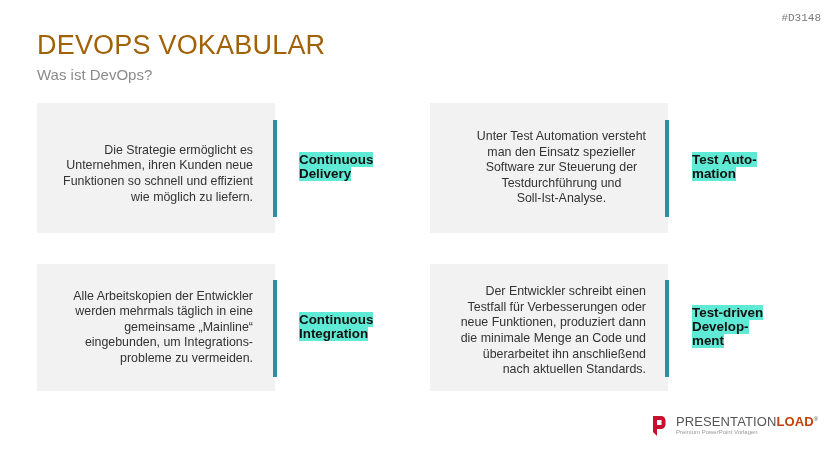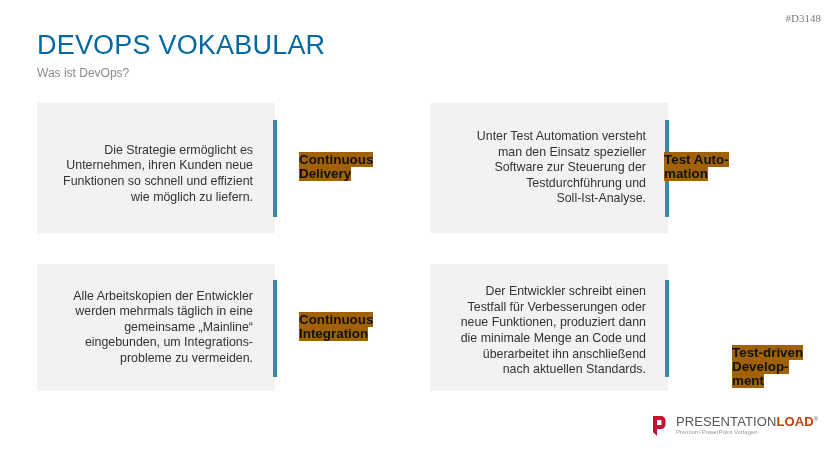--- a/index.html
+++ b/index.html
@@ -1,25 +1,25 @@
 <!DOCTYPE html>
 <html><head>
 <meta charset="utf-8">
 <style>
   html,body{margin:0;padding:0;}
   body{width:829px;height:466px;background:#ffffff;position:relative;overflow:hidden;font-family:"Liberation Sans","DejaVu Sans",sans-serif;}
-  .code{position:absolute;right:8px;top:12px;font-family:Liberation Serif, serif;font-size:11px;color:#7a7a7a;}
-  .title{position:absolute;left:37px;top:30px;font-size:27px;color:#0369a1;letter-spacing:0.2px;}
-  .subtitle{position:absolute;left:37px;top:66px;font-size:12px;color:#8a8a8a;}
+  .code{position:absolute;right:8px;top:12px;font-family:Liberation Mono, monospace;font-size:11px;color:#7a7a7a;}
+  .title{position:absolute;left:37px;top:30px;font-size:27px;color:#a16207;letter-spacing:0.2px;}
+  .subtitle{position:absolute;left:37px;top:66px;font-size:15px;color:#8a8a8a;}
   .card{position:absolute;width:238px;background:#f2f2f2;}
   .card .desc{position:absolute;right:22px;top:0;bottom:0;display:flex;align-items:center;justify-content:flex-end;}
   .card .desc span{text-align:right;font-size:12.4px;line-height:15.6px;color:#333;}
   .bar{position:absolute;width:4px;background:#2e8ea3;}
   .term{position:absolute;font-size:13.4px;font-weight:bold;line-height:14px;color:#111;}
-  .term span{background:#a16207;box-decoration-break:clone;-webkit-box-decoration-break:clone;white-space:pre-line;}
+  .term span{background:#5eead4;box-decoration-break:clone;-webkit-box-decoration-break:clone;white-space:pre-line;}
   .logo{position:absolute;left:652px;top:414px;display:flex;align-items:center;}
   .logo-mark{width:14px;height:20px;position:relative;margin-right:10px;}
   .logo-text{display:flex;flex-direction:column;}
   .logo-name{font-size:13px;color:#555;letter-spacing:0.1px;}
   .logo-name b{color:#c2410c;}
   .logo-tag{font-size:6px;color:#999;margin-top:0px;}
 </style>
 </head>
 <body>
 
@@ -34,29 +34,29 @@
 Funktionen so schnell und effizient
 wie möglich zu liefern.</span>
     </div>
 </div>
 <div class="bar" style="left:273px;top:120px;height:97px;"></div>
 <div class="term" style="left:299px;top:153px;"><span>Continuous
 Delivery</span></div>
 
 <div class="card" style="left:430px;top:103px;height:130px;">
   <div class="desc">
-      <span style="white-space:pre-line;">Unter Test Automation versteht
+      <span style="white-space:pre-line;text-align:center;">Unter Test Automation versteht
 man den Einsatz spezieller
 Software zur Steuerung der
 Testdurchführung und
 Soll-Ist-Analyse.</span>
     </div>
 </div>
 <div class="bar" style="left:665px;top:120px;height:97px;"></div>
-<div class="term" style="left:664px;top:153px;"><span>Test Auto-
+<div class="term" style="left:692px;top:153px;"><span>Test Auto-
 mation</span></div>
 
 <div class="card" style="left:37px;top:264px;height:127px;">
   <div class="desc">
       <span style="white-space:pre-line;text-align:right;">Alle Arbeitskopien der Entwickler
 werden mehrmals täglich in eine
 gemeinsame „Mainline“
 eingebunden, um Integrations-
 probleme zu vermeiden.</span>
     </div>
@@ -69,21 +69,21 @@
   <div class="desc">
       <span style="white-space:pre-line;margin-top:7px;">Der Entwickler schreibt einen
 Testfall für Verbesserungen oder
 neue Funktionen, produziert dann
 die minimale Menge an Code und
 überarbeitet ihn anschließend
 nach aktuellen Standards.</span>
     </div>
 </div>
 <div class="bar" style="left:665px;top:280px;height:97px;"></div>
-<div class="term" style="left:732px;top:306px;margin-top:40px;"><span>Test-driven
+<div class="term" style="left:692px;top:306px;"><span>Test-driven
 Develop-
 ment</span></div>
 
 <div class="logo">
   <div class="logo-mark">
     <svg width="14" height="22" viewBox="0 0 14 22">
       <path d="M1 1 H9 A4.5 4.5 0 0 1 13.5 5.5 V9.5 A4.5 4.5 0 0 1 9 14 H5 V21 L1 17 Z" fill="#c8102e"></path>
       <rect x="5" y="5" width="4.5" height="5" fill="#ffffff"></rect>
     </svg>
   </div>

